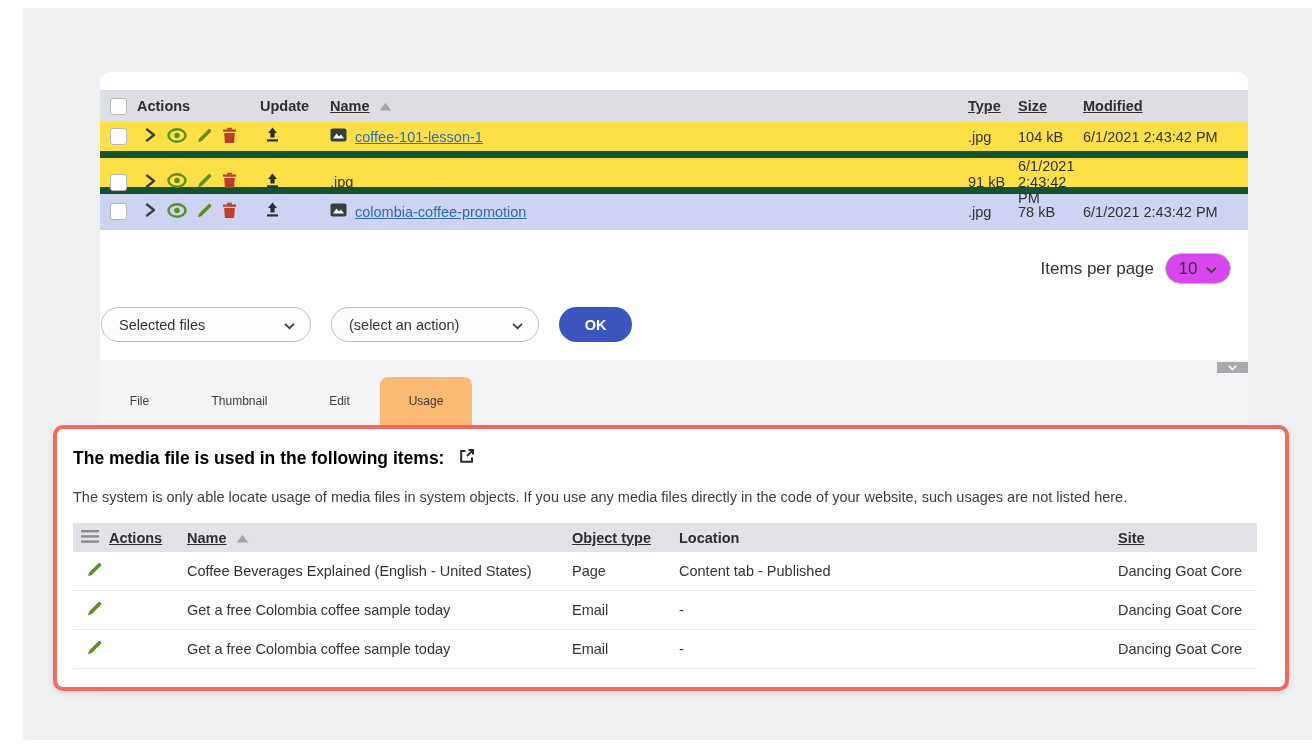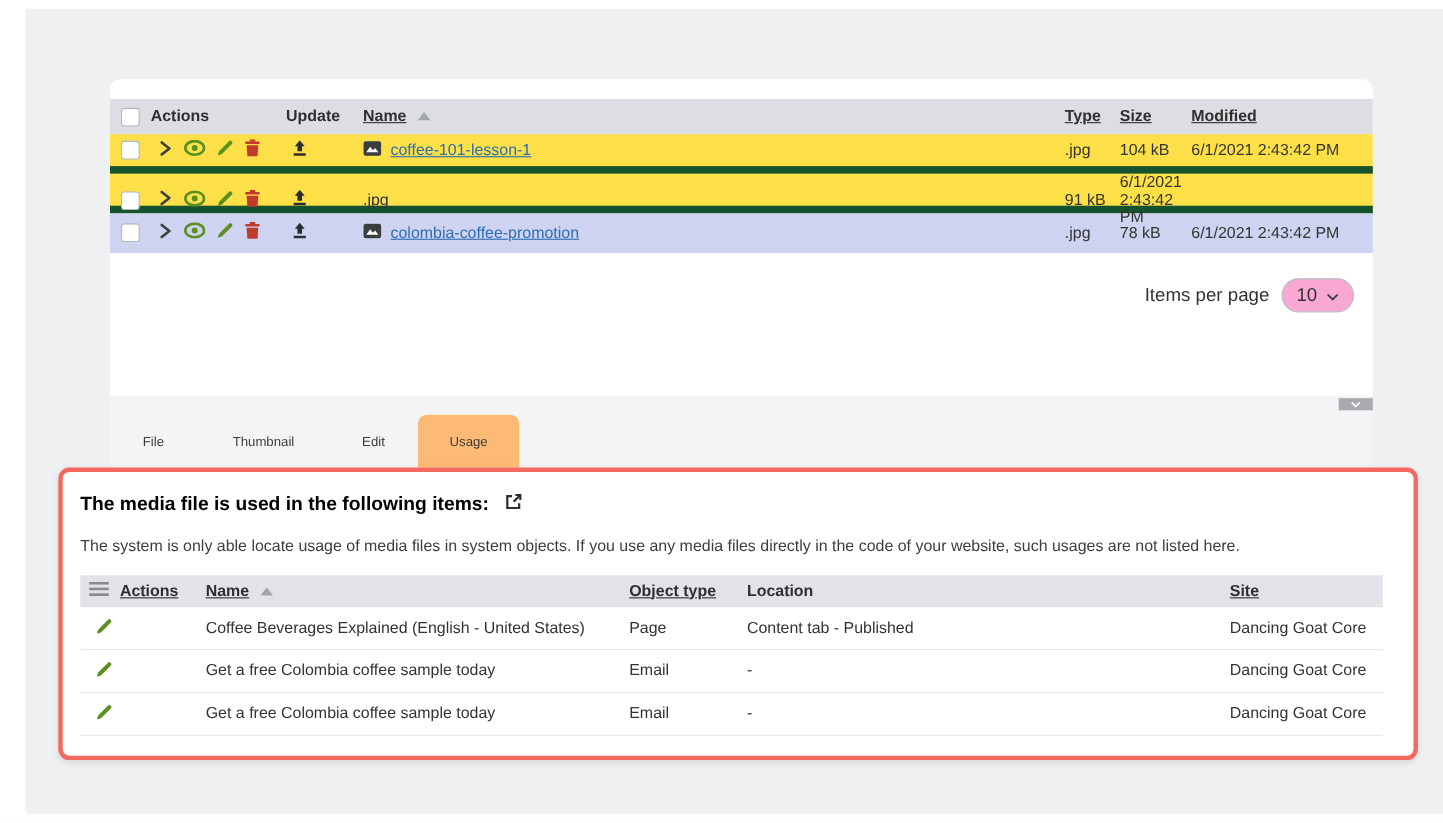--- a/index.html
+++ b/index.html
@@ -20,21 +20,21 @@
   .icon-strip { display:flex; align-items:center; gap:9px; padding-left:8px; }
   .upd-cell { padding-left:4px; }
   .name-cell { display:flex; align-items:center; gap:8px; }
   .link { color:#2e6db4; text-decoration:underline; cursor:pointer; }
   .u { text-decoration:underline; }
   .sort-tri { margin-left:9px; display:inline-block; vertical-align:1px; }
   .hd-name { display:flex; align-items:center; }
 
   
   .pager { position:absolute; top:181px; right:17px; display:flex; align-items:center; gap:11px; font-size:17px; color:#333; }
-  .pill-select { display:flex; align-items:center; justify-content:center; gap:9px; border:1.5px solid #b9bdc3; border-radius:16px; background:#f9a8d4; cursor:pointer; }
+  .pill-select { display:flex; align-items:center; justify-content:center; gap:9px; border:1.5px solid #b9bdc3; border-radius:16px; background:#d946ef; cursor:pointer; }
   .pager .pill-select { width:66px; height:31px; }
 
   
   .action-bar { position:absolute; top:235px; left:1px; display:flex; align-items:center; gap:10px; }
   .bar-select { height:35px; border:1.5px solid #b9bdc3; border-radius:18px; background:#fdfdfd; display:flex; align-items:center; justify-content:space-between; padding:0 15px 0 17px; font-size:14.5px; color:#333; cursor:pointer; }
   .bar-select.w1 { width:210px; }
   .bar-select.w2 { width:208px; margin-left:10px; }
   .ok-btn { width:73px; height:35px; margin-left:10px; border:none; border-radius:18px; background:#3b55c0; color:#fff; font-weight:bold; font-size:14.5px; font-family:"Liberation Sans", sans-serif; cursor:pointer; }
 
   
@@ -195,20 +195,35 @@
     <div class="pager">
       <span>Items per page</span>
       <div class="pill-select">
         <span>10</span>
         <span><svg width="11" height="7">
               <path d="M1.5 1.3 L5.5 5.2 L9.5 1.3" fill="none" stroke="#3d4043" stroke-width="1.8" stroke-linecap="round"></path>
             </svg></span>
       </div>
     </div>
 
+    <div class="action-bar">
+      <div class="bar-select w1">
+        <span>Selected files</span>
+        <span><svg width="11" height="7">
+              <path d="M1.5 1.3 L5.5 5.2 L9.5 1.3" fill="none" stroke="#3d4043" stroke-width="1.8" stroke-linecap="round"></path>
+            </svg></span>
+      </div>
+      <div class="bar-select w2">
+        <span>(select an action)</span>
+        <span><svg width="11" height="7">
+              <path d="M1.5 1.3 L5.5 5.2 L9.5 1.3" fill="none" stroke="#3d4043" stroke-width="1.8" stroke-linecap="round"></path>
+            </svg></span>
+      </div>
+      <button class="ok-btn">OK</button>
+    </div>
   </div>
 
   <div class="scroll-stub">
     <svg width="9" height="6">
         <path d="M0.8 0.8 L4.5 4.6 L8.2 0.8" fill="none" stroke="#fff" stroke-width="1.6"></path>
       </svg>
   </div>
 
   <div class="tab tab-file">File</div>
   <div class="tab tab-thumbnail">Thumbnail</div>

